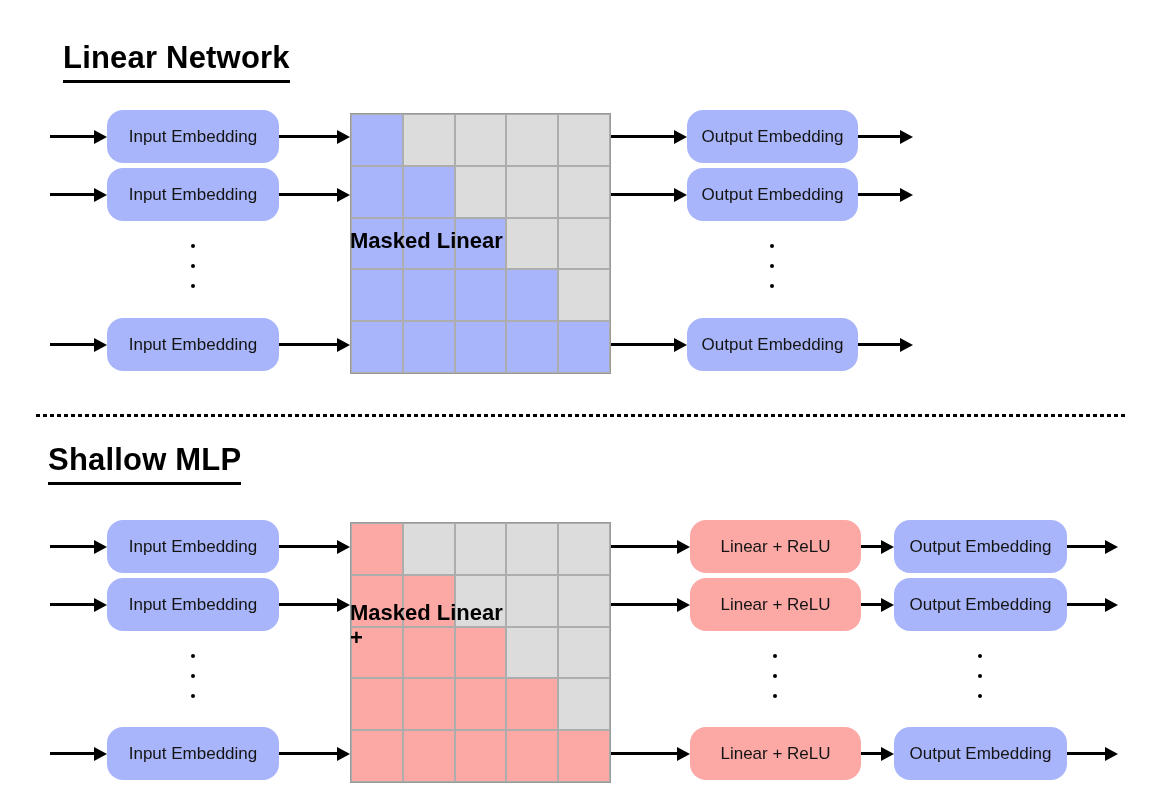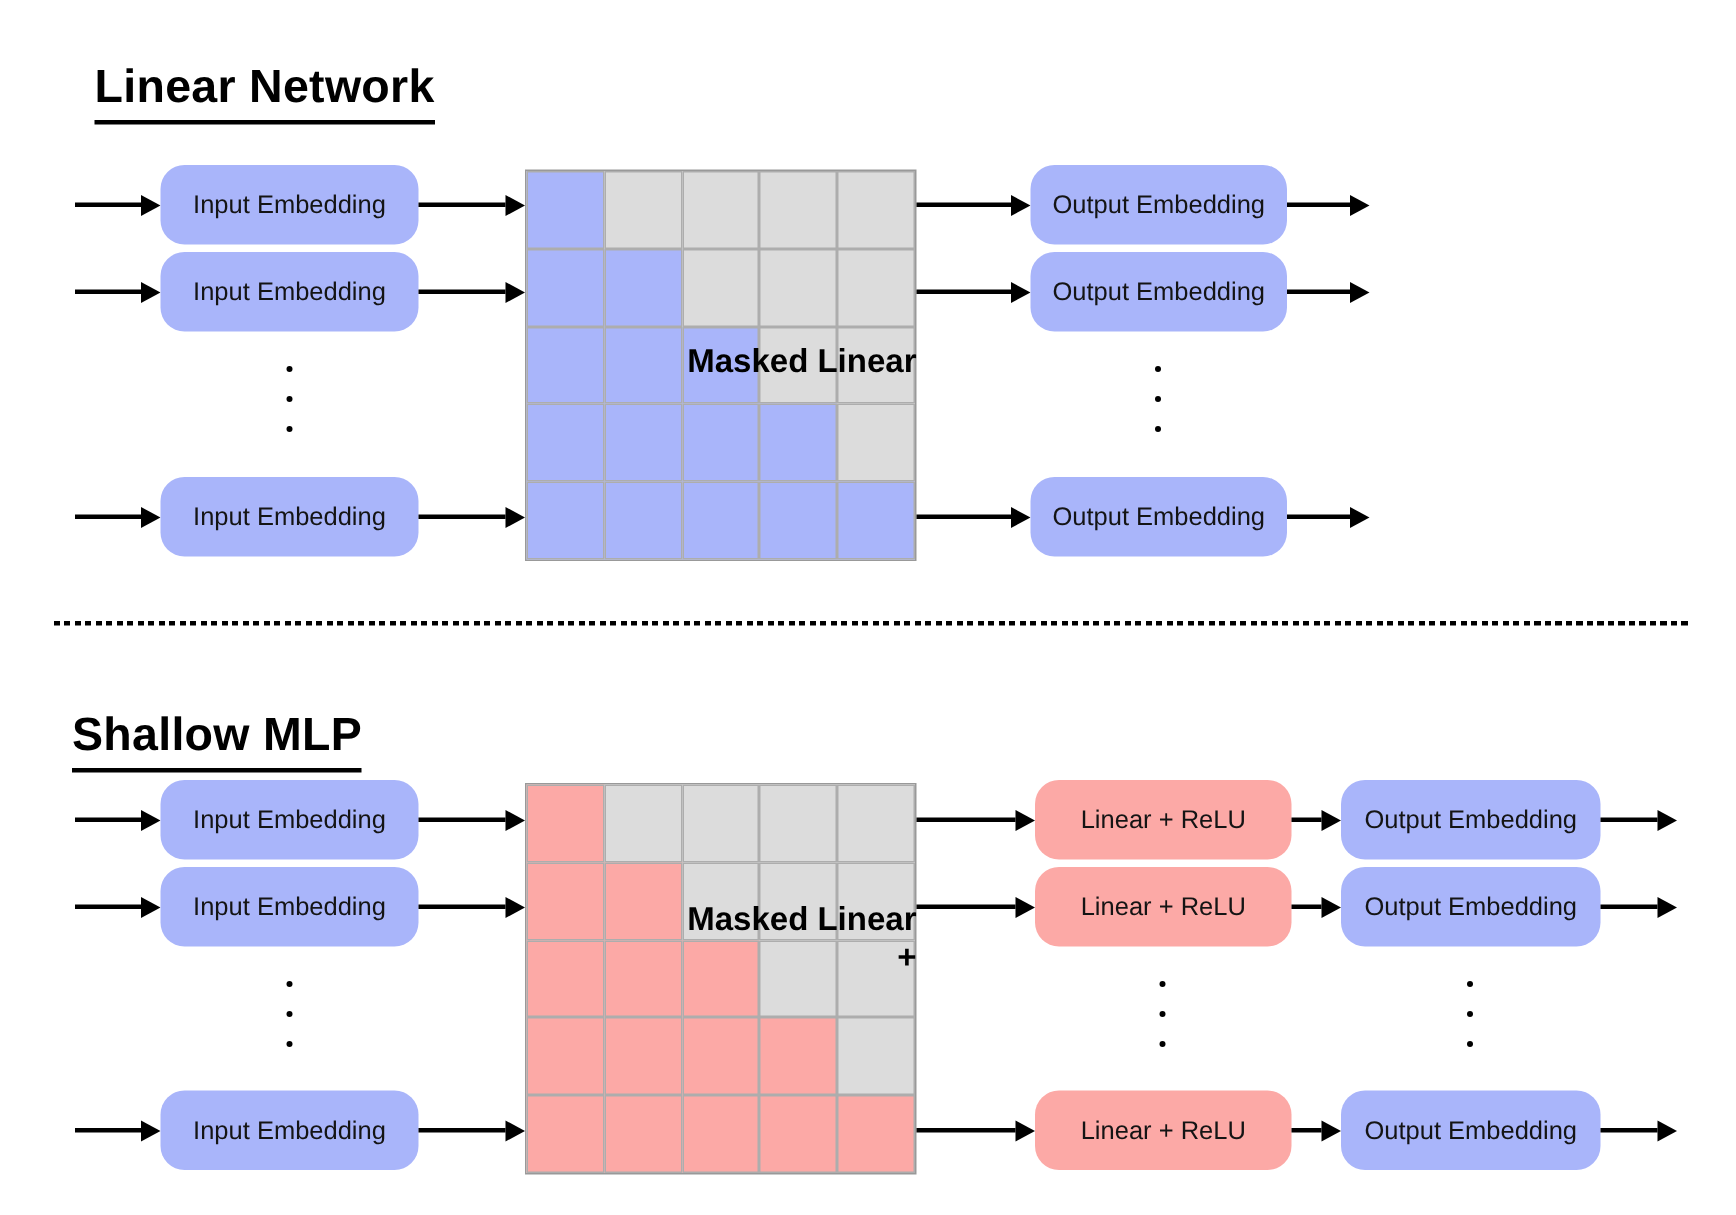--- a/index.html
+++ b/index.html
@@ -61,21 +61,21 @@
     border: 1px solid #999;
     box-sizing: border-box;
   }
   .matrix .cell {
     border: 1px solid #ADADAD;
     box-sizing: border-box;
   }
   .matrix-label {
     position: absolute;
     left: 0; width: 100%;
-    text-align: right;
+    text-align: left;
     font-weight: bold;
     font-size: 22px;
     line-height: 25px;
     color: #000;
     pointer-events: none;
   }
 
   .dots {
     position: absolute;
     display: flex;
@@ -164,21 +164,21 @@
   </div>
 
   <div class="arrow" style="left:858px; top:135px; width:42px;"></div>
   <div class="arrow" style="left:858px; top:193px; width:42px;"></div>
   <div class="arrow" style="left:858px; top:343px; width:42px;"></div>
 </section>
 
 <div class="divider"></div>
 
 <section>
-  <h1 class="title" style="left:48px; top:472px;">Shallow MLP</h1>
+  <h1 class="title" style="left:48px; top:442px;">Shallow MLP</h1>
 
   <div class="arrow" style="left:50px; top:545px; width:44px;"></div>
   <div class="arrow" style="left:50px; top:603px; width:44px;"></div>
   <div class="arrow" style="left:50px; top:752px; width:44px;"></div>
 
   <div class="box" style="left: 107px; top: 520px; width: 172px; background: rgb(169, 181, 250);">Input Embedding</div>
   <div class="box" style="left: 107px; top: 578px; width: 172px; background: rgb(169, 181, 250);">Input Embedding</div>
   <div class="box" style="left: 107px; top: 727px; width: 172px; background: rgb(169, 181, 250);">Input Embedding</div>
 
   <div class="dots" style="left:191px; top:654px;">

